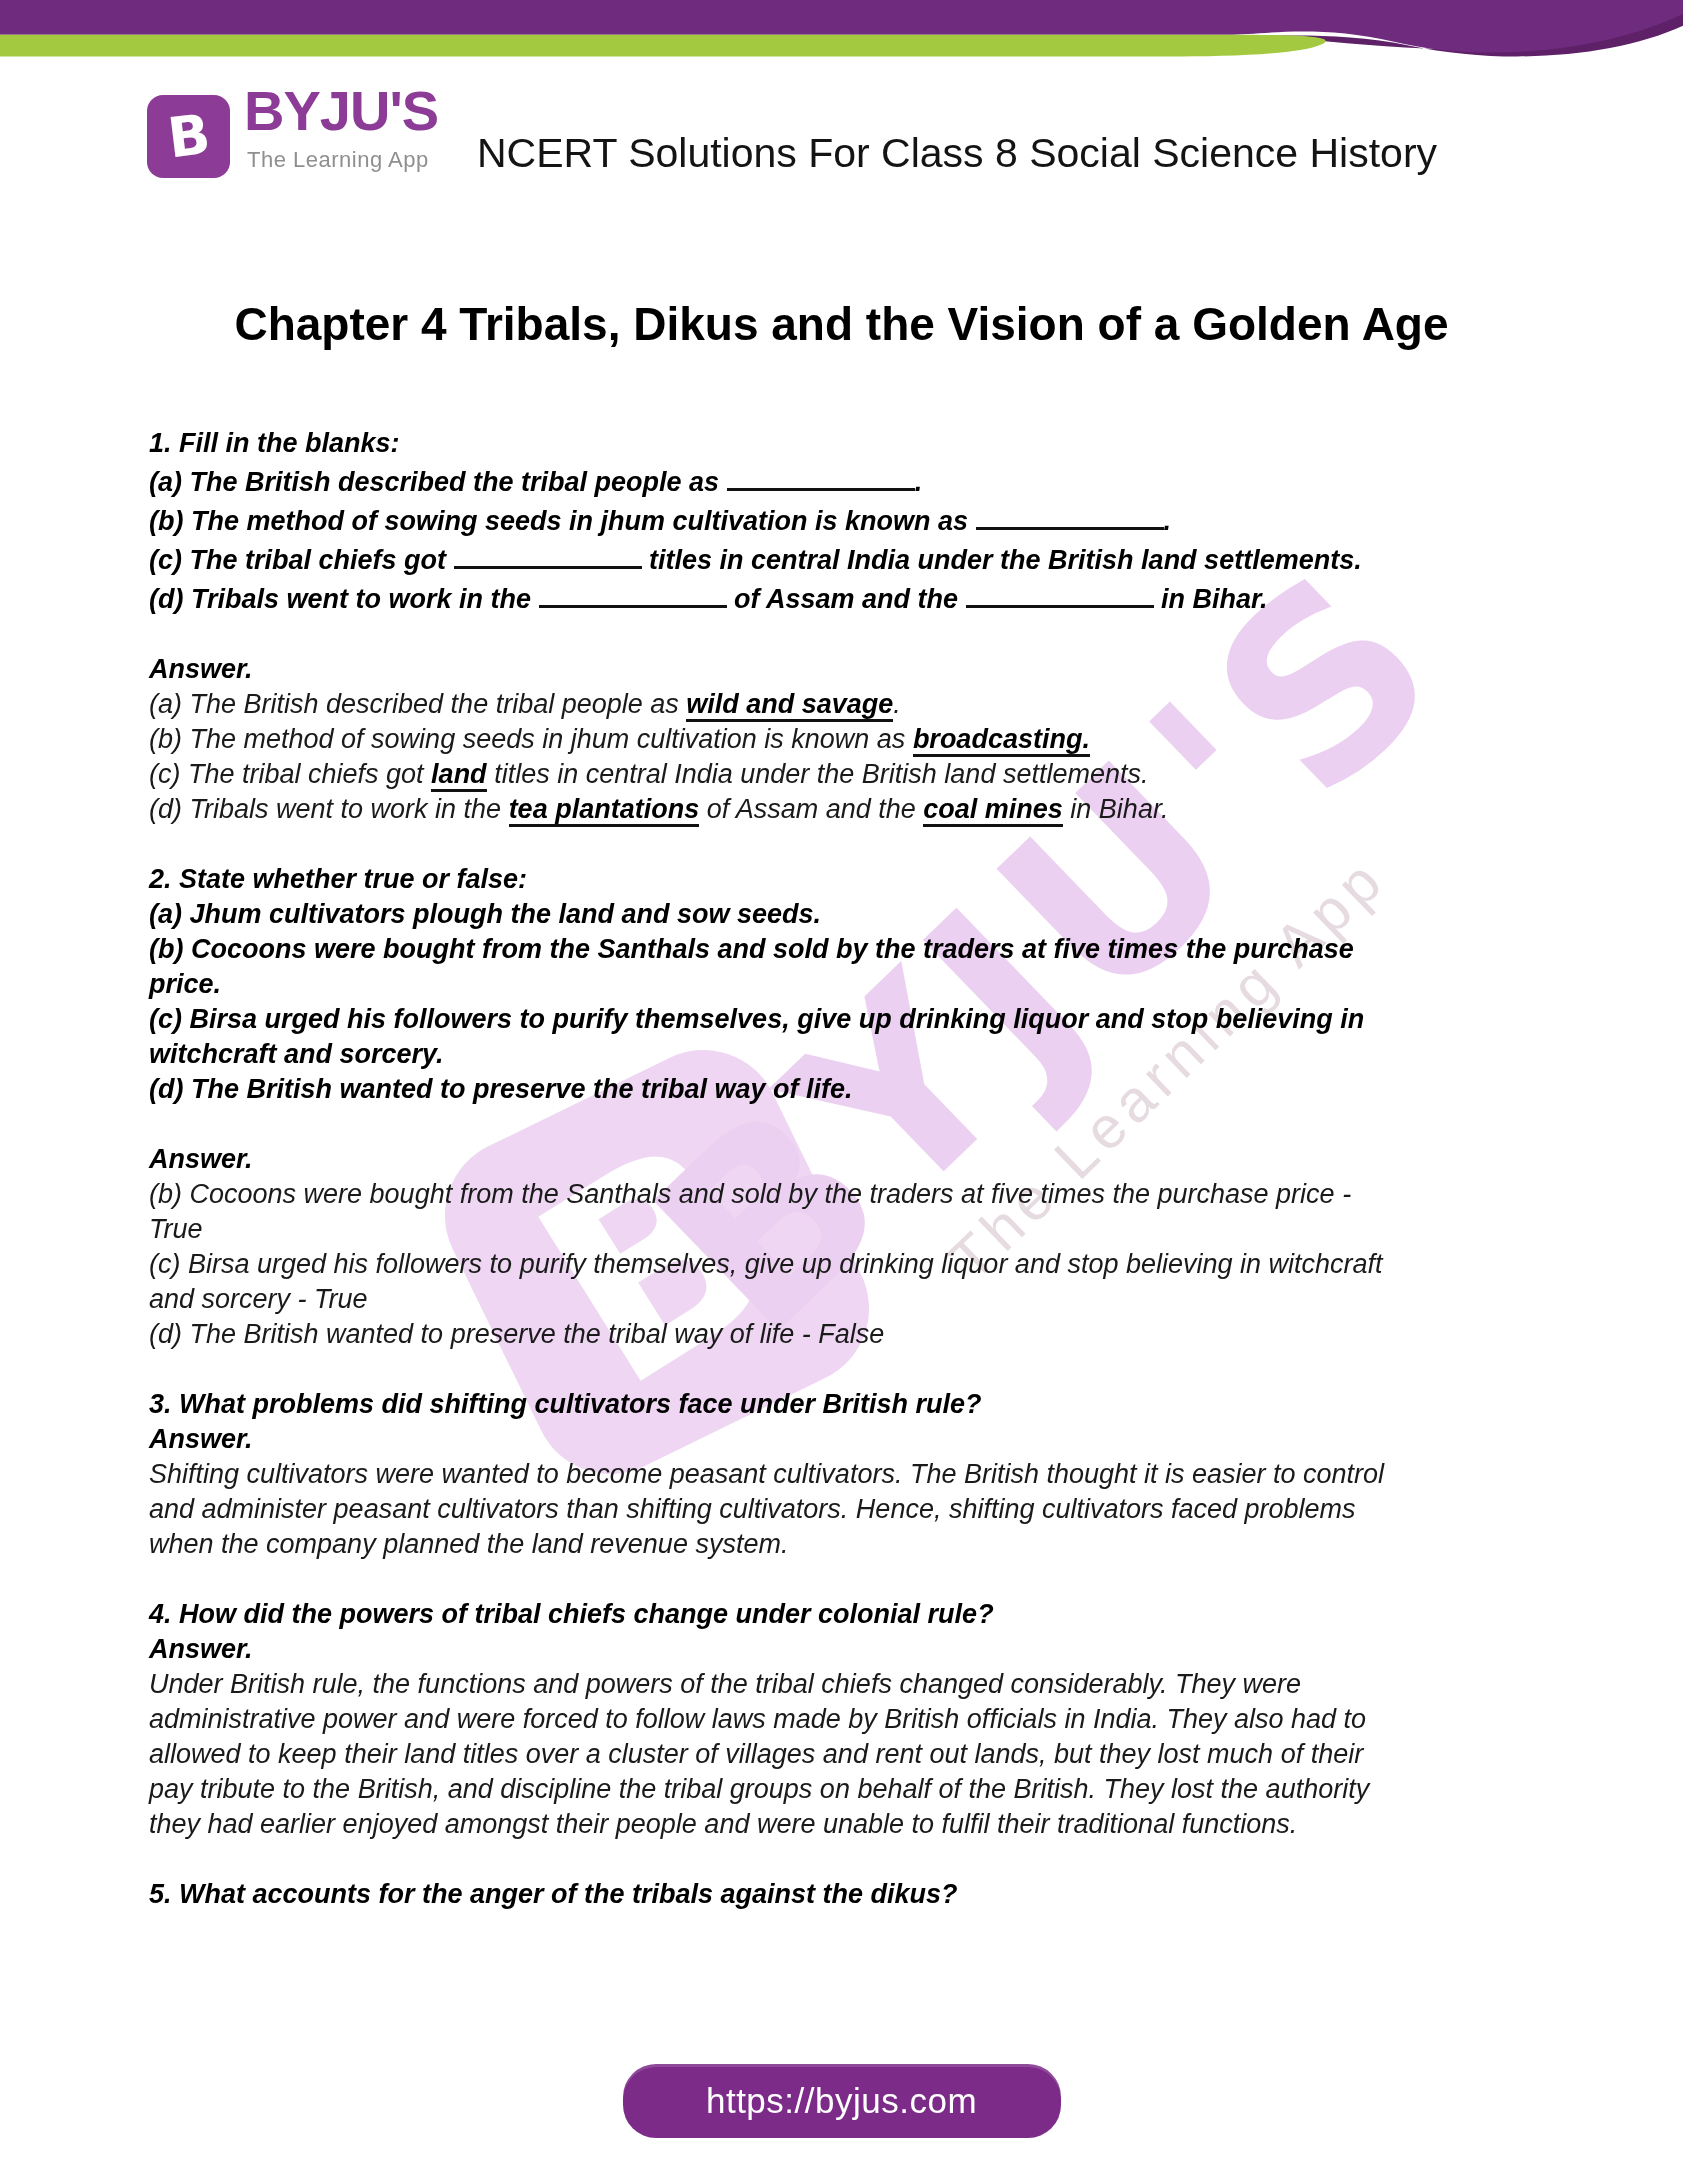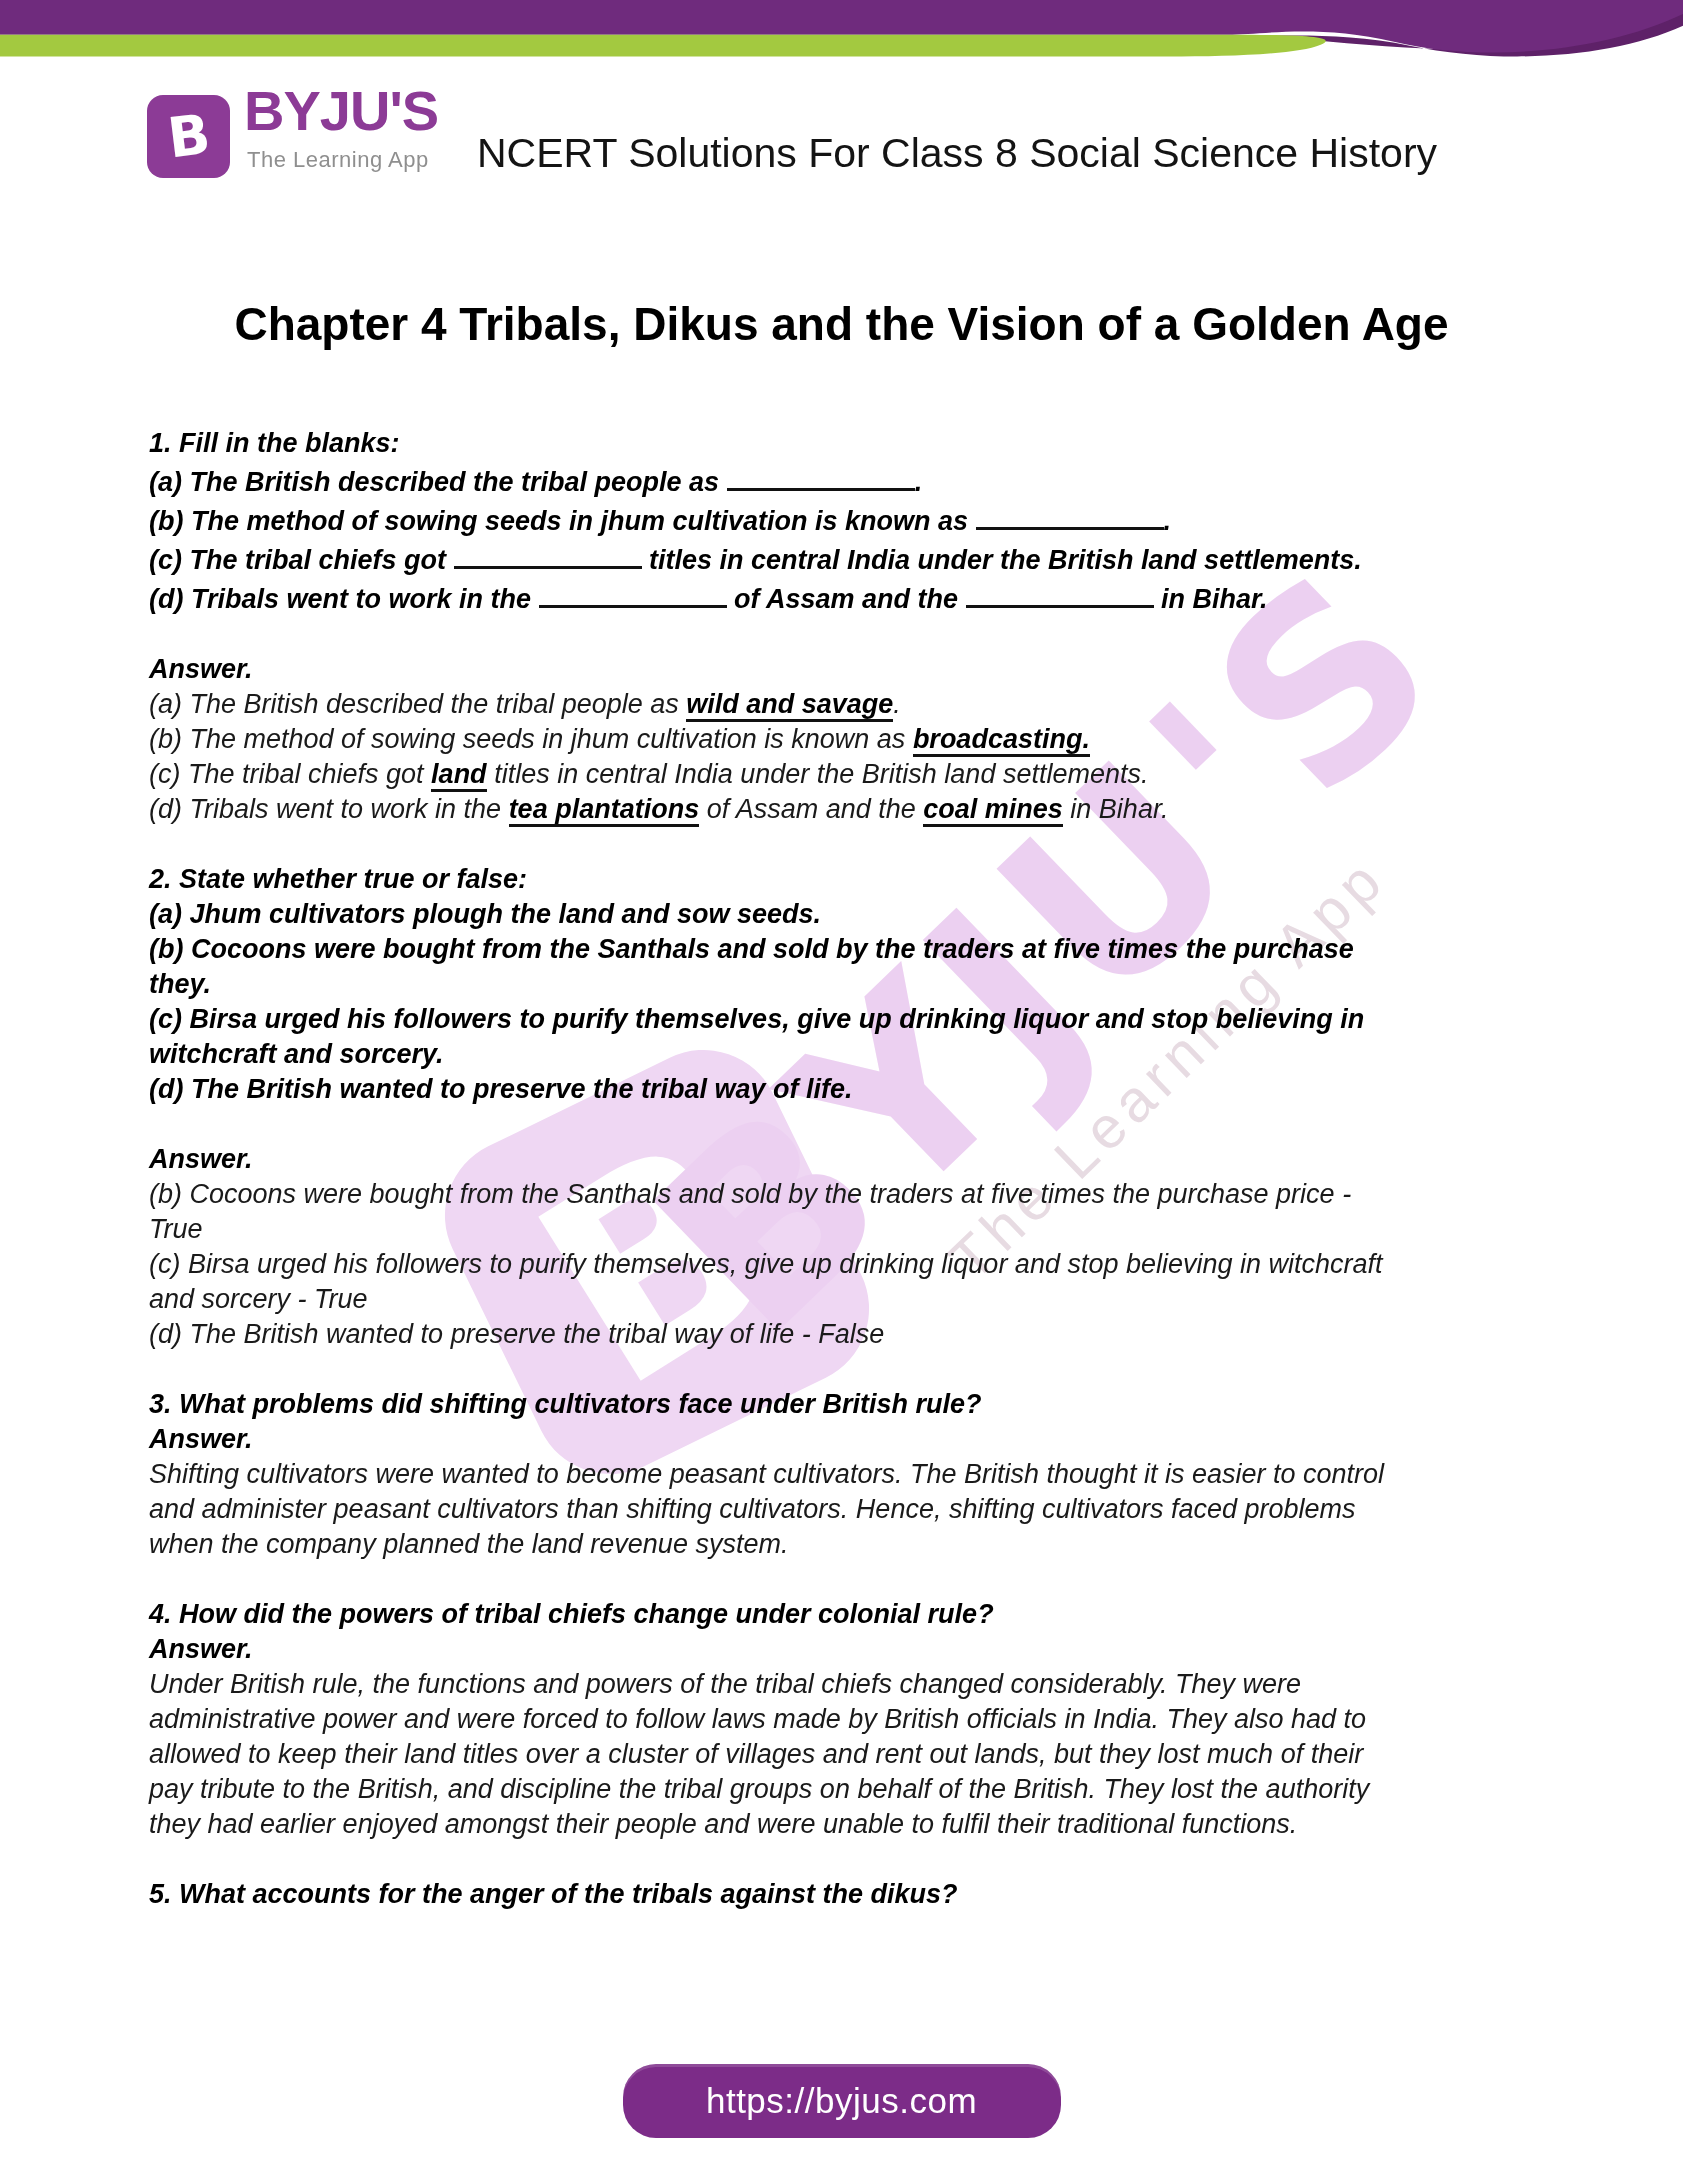--- a/index.html
+++ b/index.html
@@ -116,21 +116,21 @@
       <p class="line"><span class="run bold">Answer.</span></p>
       <p class="line"><span class="run">(a) The British described the tribal people as </span><span class="run bold underlined">wild and savage</span><span class="run">.</span></p>
       <p class="line"><span class="run">(b) The method of sowing seeds in jhum cultivation is known as </span><span class="run bold underlined">broadcasting.</span></p>
       <p class="line"><span class="run">(c) The tribal chiefs got </span><span class="run bold underlined">land</span><span class="run"> titles in central India under the British land settlements.</span></p>
       <p class="line"><span class="run">(d) Tribals went to work in the </span><span class="run bold underlined">tea plantations</span><span class="run"> of Assam and the </span><span class="run bold underlined">coal mines</span><span class="run"> in Bihar.</span></p>
     </div>
     <div class="block">
       <p class="line"><span class="run bold">2. State whether true or false:</span></p>
       <p class="line"><span class="run bold">(a) Jhum cultivators plough the land and sow seeds.</span></p>
       <p class="line"><span class="run bold">(b) Cocoons were bought from the Santhals and sold by the traders at five times the purchase</span></p>
-      <p class="line"><span class="run bold">they.</span></p>
+      <p class="line"><span class="run bold">price.</span></p>
       <p class="line"><span class="run bold">(c) Birsa urged his followers to purify themselves, give up drinking liquor and stop believing in</span></p>
       <p class="line"><span class="run bold">witchcraft and sorcery.</span></p>
       <p class="line"><span class="run bold">(d) The British wanted to preserve the tribal way of life.</span></p>
     </div>
     <div class="block">
       <p class="line"><span class="run bold">Answer.</span></p>
       <p class="line"><span class="run">(b) Cocoons were bought from the Santhals and sold by the traders at five times the purchase price -</span></p>
       <p class="line"><span class="run">True</span></p>
       <p class="line"><span class="run">(c) Birsa urged his followers to purify themselves, give up drinking liquor and stop believing in witchcraft</span></p>
       <p class="line"><span class="run">and sorcery - True</span></p>

